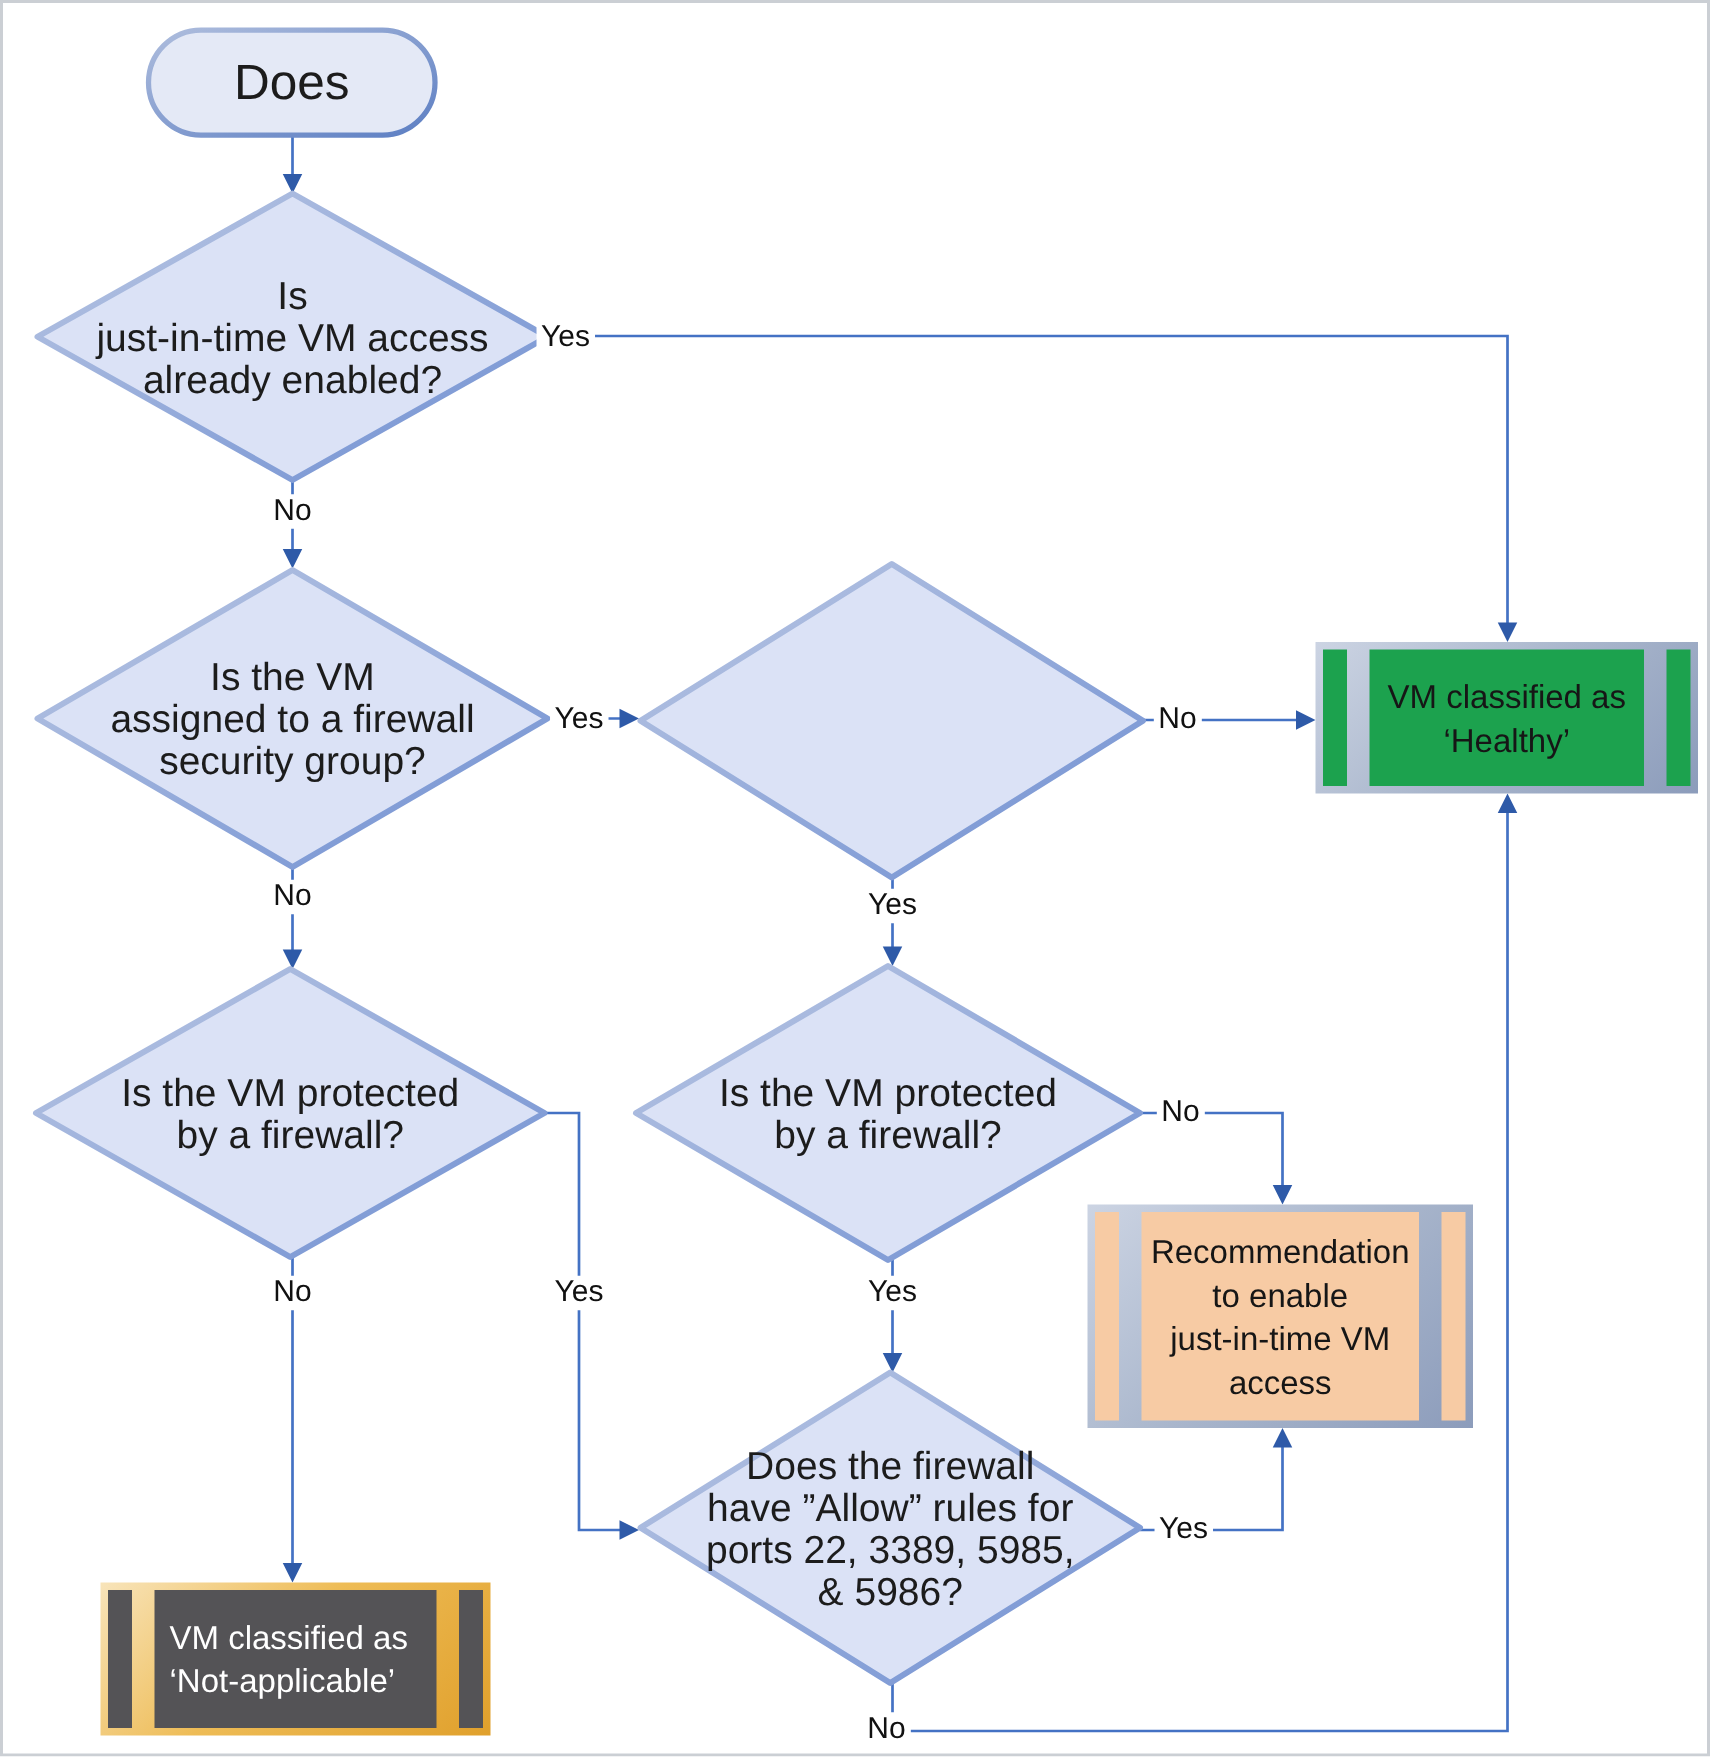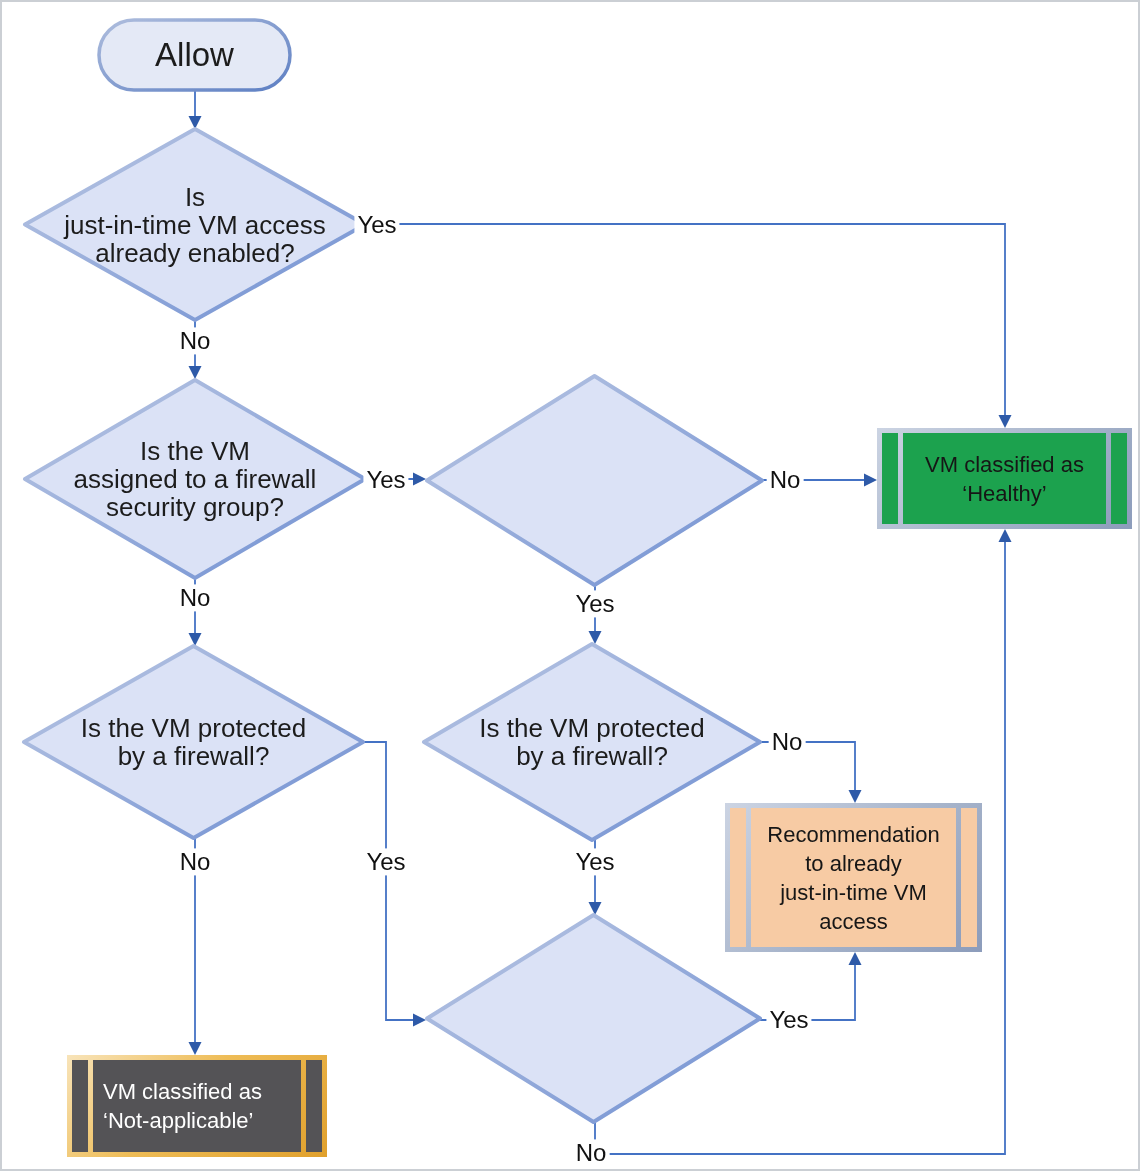--- a/index.html
+++ b/index.html
@@ -17,27 +17,27 @@
     display:flex;align-items:center;justify-content:center;
     text-align:center;
     white-space:pre-line;
     font-size:26px;line-height:28px;color:#1c1c1c;
     pointer-events:none;
   }
   .start-text{font-size:33px;line-height:36px;}
   .edge-label{
     position:absolute;transform:translate(-50%,-50%);
     background:#ffffff;
-    font-size:24px;line-height:1.05;
+    font-size:20px;line-height:1.05;
     padding:1px 3px;color:#111;
     white-space:nowrap;
   }
   .result-box{
     position:absolute;
-    display:flex;gap:5px;padding:5px;box-sizing:border-box;
+    display:flex;gap:15px;padding:5px;box-sizing:border-box;
   }
   .frame-blue{background:linear-gradient(135deg,#cdd5e4 0%,#aab7cd 45%,#8ب 100%);} 
   .frame-blue{background:linear-gradient(135deg,#ccd4e3 0%,#a9b6cc 50%,#8c9cbb 100%);}
   .frame-gold{background:linear-gradient(135deg,#f8e4ba 0%,#eebc56 45%,#e0a02c 100%);}
   .strip{width:16px;}
   .main{
     flex:1;display:flex;align-items:center;justify-content:center;
     text-align:center;white-space:pre-line;
     font-size:22px;line-height:29px;color:#161616;
   }
@@ -100,49 +100,53 @@
     <g fill="#dbe2f6" stroke="url(#gradDiamond)" stroke-width="4" stroke-linejoin="round">
       <polygon points="193,127 363,222.5 193,318 23,222.5"></polygon>
       <polygon points="193,378 363,477 193,576 23,477"></polygon>
       <polygon points="592.5,374 760,478.5 592.5,583 425,478.5"></polygon>
       <polygon points="191.5,644 361,740 191.5,836 22,740"></polygon>
       <polygon points="590,642 758,740 590,838 422,740"></polygon>
       <polygon points="591.5,913 758,1016.5 591.5,1120 425,1016.5"></polygon>
     </g>
   </svg>
 
-  <div class="node-text start-text" style="left:97px;top:18px;width:191px;height:70px;">Allow</div>
+  <div class="node-text start-text" style="left:97px;top:18px;width:191px;height:70px;">Does</div>
 
   <div class="node-text" style="left:23px;top:127px;width:340px;height:191px;">Is
 just-in-time VM access
 already enabled?</div>
 
   <div class="node-text" style="left:23px;top:378px;width:340px;height:198px;">Is the VM
 assigned to a firewall
 security group?</div>
 
 
   <div class="node-text" style="left:22px;top:644px;width:339px;height:192px;">Is the VM protected
 by a firewall?</div>
 
   <div class="node-text" style="left:422px;top:642px;width:336px;height:196px;">Is the VM protected
 by a firewall?</div>
 
+  <div class="node-text" style="left:425px;top:913px;width:333px;height:207px;">Does the firewall
+have ”Allow” rules for
+ports 22, 3389, 5985,
+&amp; 5986?</div>
 
   <div class="result-box frame-blue" style="left:875px;top:426px;width:255px;height:101px;">
     <div class="strip fill-green"></div>
     <div class="main fill-green">VM classified as
 ‘Healthy’</div>
     <div class="strip fill-green"></div>
   </div>
 
   <div class="result-box frame-blue" style="left:723px;top:801px;width:257px;height:149px;">
     <div class="strip fill-orange"></div>
     <div class="main fill-orange">Recommendation
-to already
+to enable
 just-in-time VM
 access</div>
     <div class="strip fill-orange"></div>
   </div>
 
   <div class="result-box frame-gold" style="left:65px;top:1053px;width:260px;height:102px;">
     <div class="strip fill-dark"></div>
     <div class="main fill-dark na-main">VM classified as
 ‘Not-applicable’</div>
     <div class="strip fill-dark"></div>

